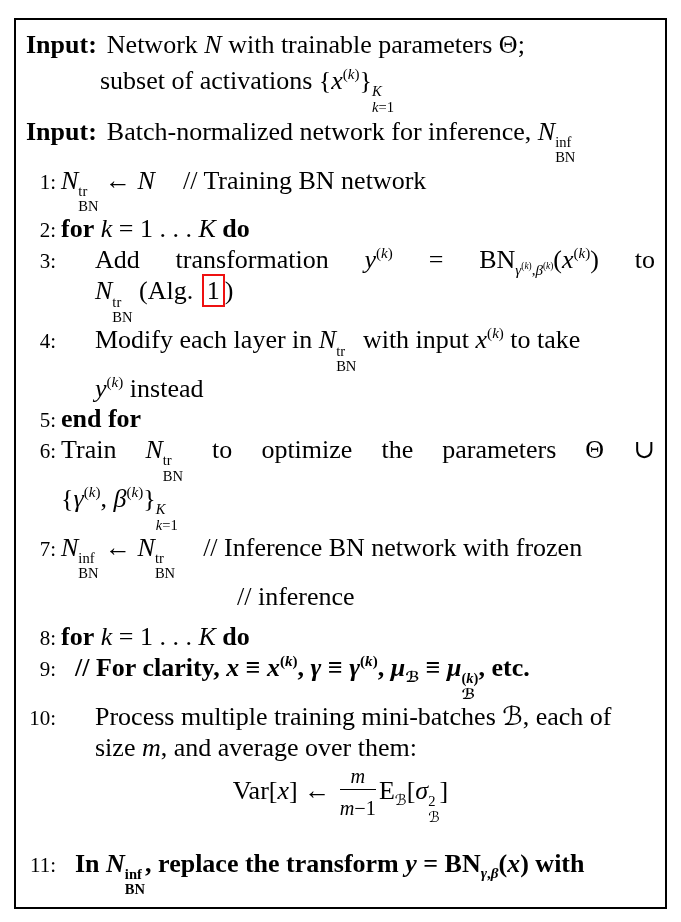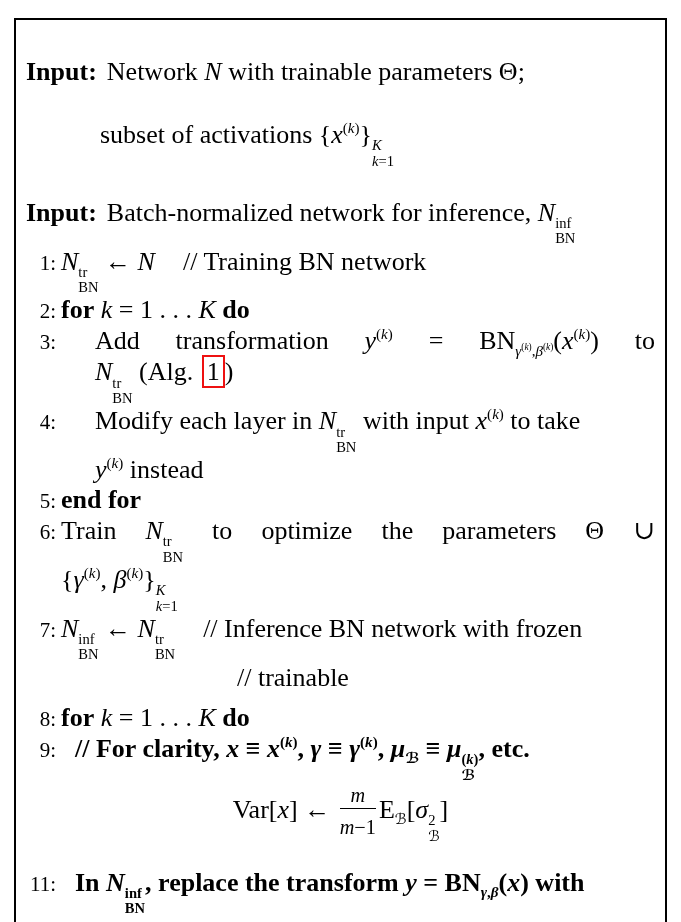--- a/index.html
+++ b/index.html
@@ -4,21 +4,21 @@
 <style>
   :root{ --text:#000000; --background:#ffffff; --link_box:#ee1111; }
   html,body{margin:0;padding:0;}
   body{
     width:681px;height:922px;overflow:hidden;
     background:var(--background);color:var(--text);
     font-family:"Liberation Serif","DejaVu Serif",serif;
     font-size:26px;
   }
   .algo-box{margin:18px 14px 0;border:2px solid var(--text);padding:8px 10px 10px;}
-  .hrow{line-height:34px;margin-top:27px;}
+  .hrow{line-height:34px;}
   .hlabel{margin-right:10px;}
   .hcont{padding-left:74px;line-height:38px;}
   .row{display:flex;align-items:baseline;line-height:30px;}
   .num{flex:0 0 30px;width:30px;margin-right:5px;text-align:right;font-size:21px;white-space:nowrap;}
   .body{flex:1;}
   .ind-a .body{padding-left:34px;}
   .ind-b .body{padding-left:14px;font-weight:bold;}
   .cont-cmt .body{padding-left:176px;}
   .just .body{text-align:justify;text-align-last:justify;}
   .eq{display:block;text-align:center;line-height:34px;margin:2px 0;}
@@ -114,32 +114,40 @@
         <span class="body"><i>N</i><span class="stk">
             <span class="t">inf</span>
             <span class="b">BN</span>
           </span> ← <i>N</i><span class="stk">
             <span class="t">tr</span>
             <span class="b">BN</span>
           </span><span class="csp"></span>// Inference BN network with frozen</span>
       </div>
       <div class="row cont-cmt">
         <span class="num"></span>
-        <span class="body">// trainable</span>
+        <span class="body">// inference</span>
       </div>
       <div class="row sp-s">
         <span class="num">8:</span>
         <span class="body"><b>for</b> <i>k</i> = 1 . . . <i>K</i> <b>do</b></span>
       </div>
       <div class="row ind-b">
         <span class="num">9:</span>
         <span class="body">// For clarity, <i>x</i> ≡ <i>x</i><sup>(<i>k</i>)</sup>, <i>γ</i> ≡ <i>γ</i><sup>(<i>k</i>)</sup>, <i>μ</i><sub class="cal">ℬ</sub> ≡ <i>μ</i><span class="stk">
             <span class="t">(<i>k</i>)</span>
             <span class="b cal">ℬ</span>
           </span>, etc.</span>
+      </div>
+      <div class="row ind-a">
+        <span class="num">10:</span>
+        <span class="body">Process multiple training mini-batches <span class="cal">ℬ</span>, each of</span>
+      </div>
+      <div class="row ind-a">
+        <span class="num"></span>
+        <span class="body">size <i>m</i>, and average over them:</span>
       </div>
       <div class="eq eq"><span class="">Var[<i>x</i>] ← <span class="frac">
             <span class="nu"><i>m</i></span>
             <span class="den"><i>m</i>−1</span>
           </span>E<sub class="cal">ℬ</sub>[<i>σ</i><span class="stk">
             <span class="t">2</span>
             <span class="b cal">ℬ</span>
           </span>]</span></div>
       <div class="row ind-b sp-l">
         <span class="num">11:</span>

